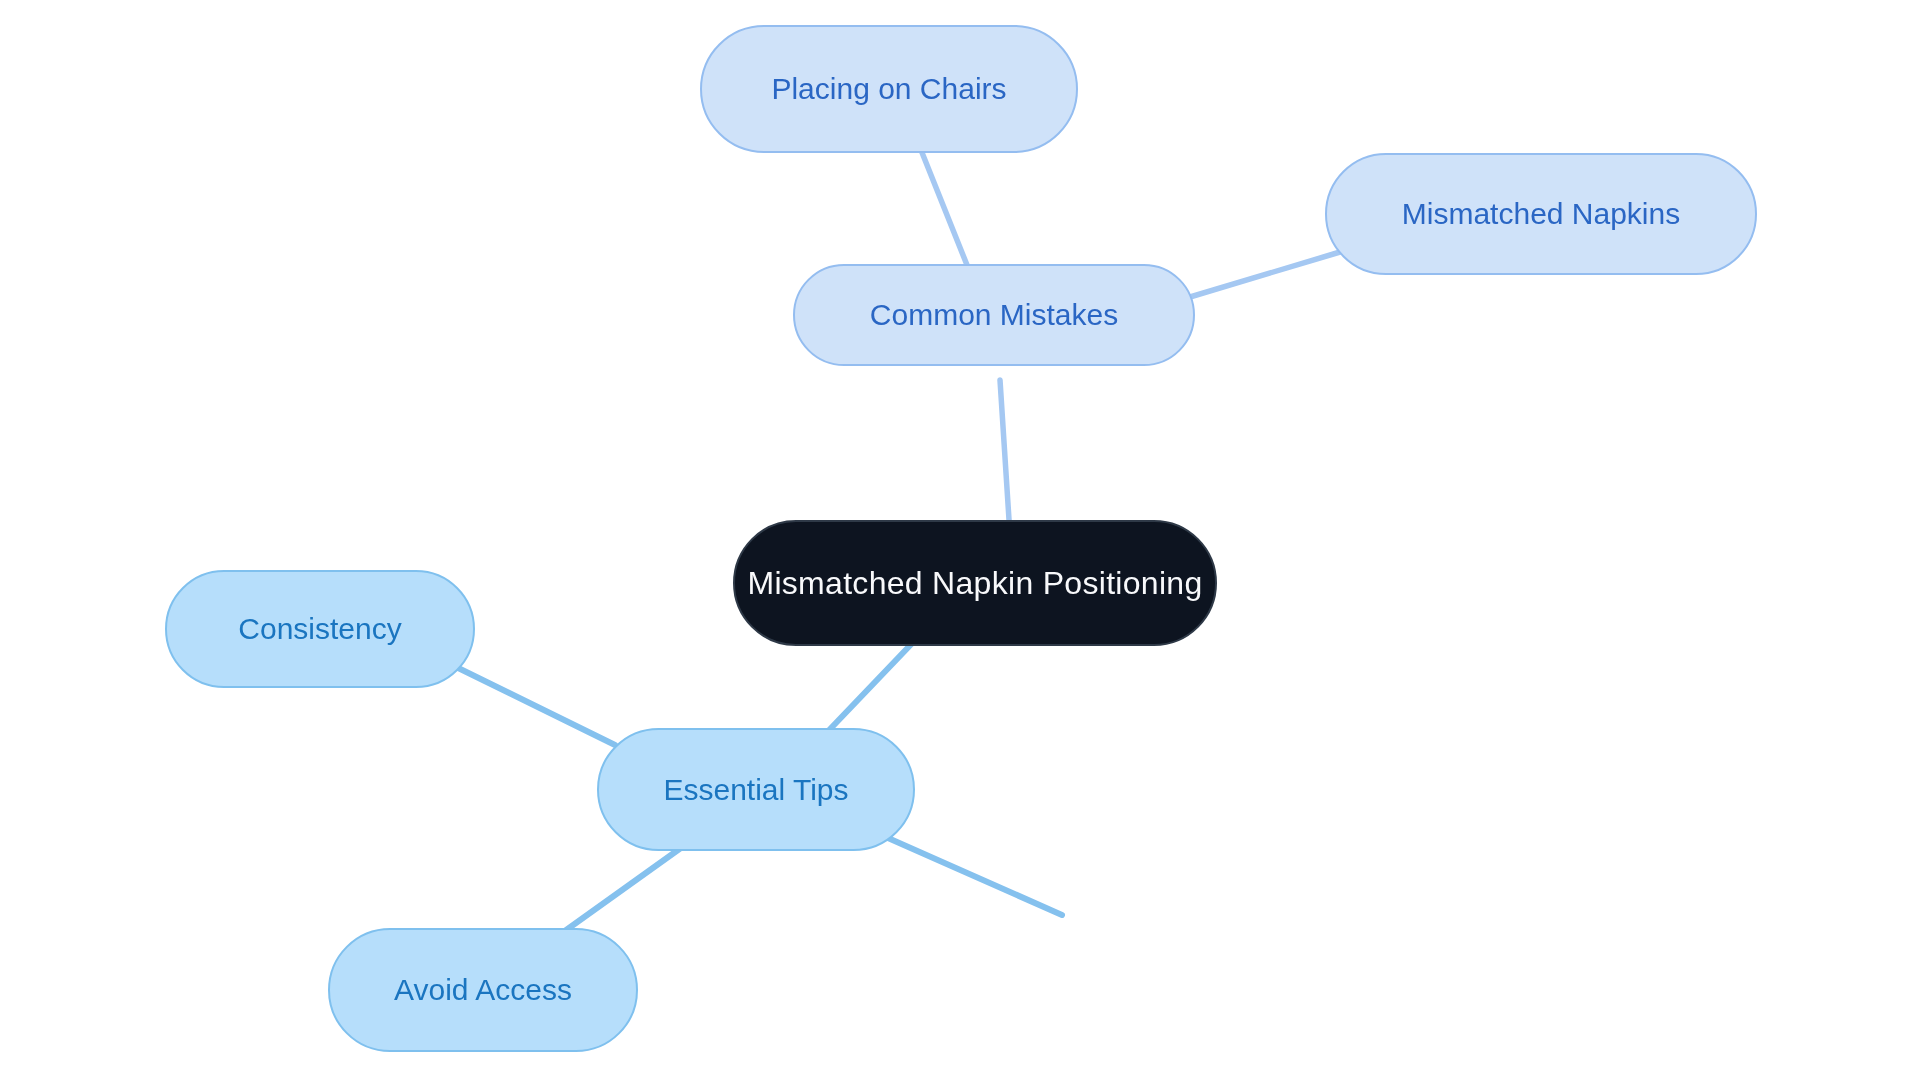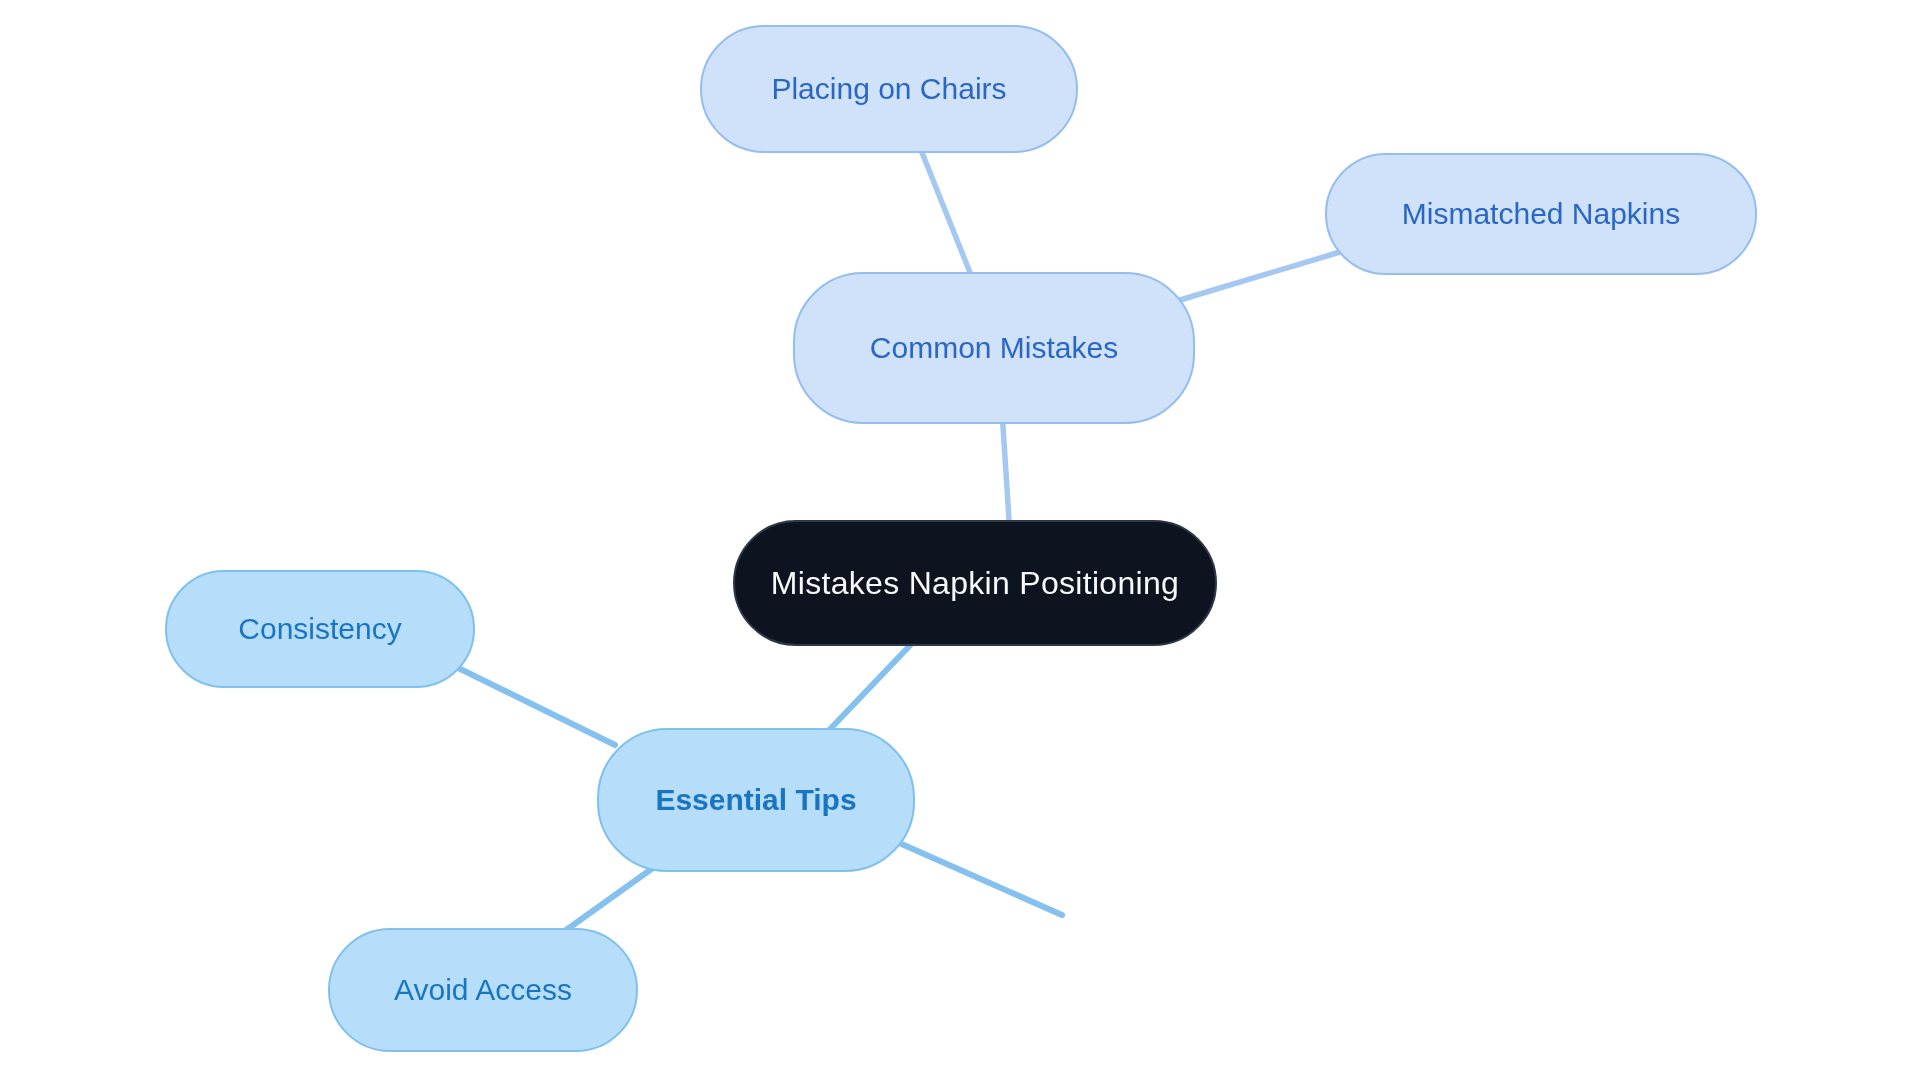--- a/index.html
+++ b/index.html
@@ -71,36 +71,36 @@
     <line class="edge-b1" x1="1340" y1="252" x2="1180" y2="300"></line>
     <line class="edge-b1" x1="1000" y1="380" x2="1010" y2="535"></line>
 
     <line class="edge-b2" x1="920" y1="635" x2="812" y2="748"></line>
     <line class="edge-b2" x1="448" y1="663" x2="615" y2="745"></line>
     <line class="edge-b2" x1="685" y1="845" x2="555" y2="938"></line>
     <line class="edge-b2" x1="888" y1="838" x2="1062" y2="915"></line>
   </svg>
 
   <div class="node node-root" style="left:733px; top:520px; width:484px; height:126px;">
-    <span>Mistakes Napkin Positioning</span>
+    <span>Mismatched Napkin Positioning</span>
   </div>
 
-  <div class="node node-b1" style="left:793px; top:272px; width:402px; height:152px;text-align:right;">
+  <div class="node node-b1" style="left:793px; top:264px; width:402px; height:102px;text-align:right;">
     <span>Common Mistakes</span>
   </div>
 
   <div class="node node-b1" style="left:700px; top:25px; width:378px; height:128px;">
     <span>Placing on Chairs</span>
   </div>
 
   <div class="node node-b1" style="left:1325px; top:153px; width:432px; height:122px;">
     <span>Mismatched Napkins</span>
   </div>
 
-  <div class="node node-b2" style="left:597px; top:728px; width:318px; height:144px;font-weight:bold;">
+  <div class="node node-b2" style="left:597px; top:728px; width:318px; height:123px;">
     <span>Essential Tips</span>
   </div>
 
   <div class="node node-b2" style="left:165px; top:570px; width:310px; height:118px;">
     <span>Consistency</span>
   </div>
 
   <div class="node node-b2" style="left:328px; top:928px; width:310px; height:124px;">
     <span>Avoid Access</span>
   </div>

